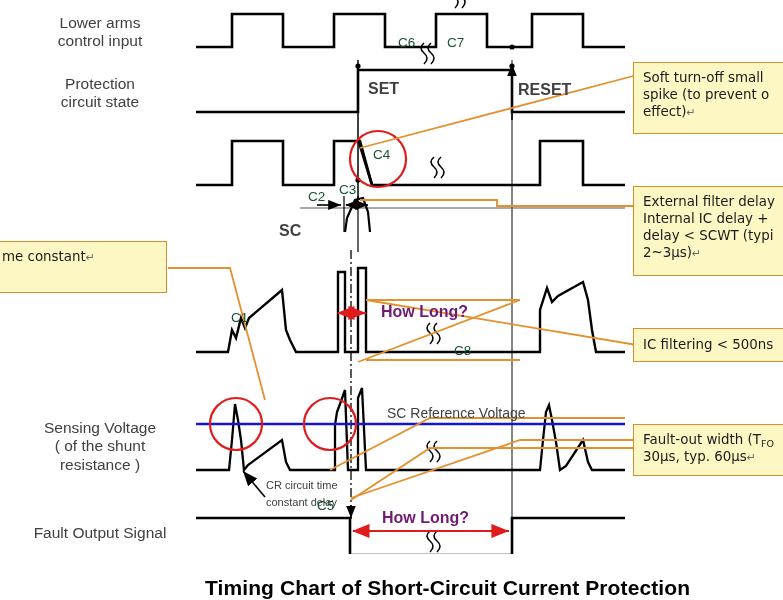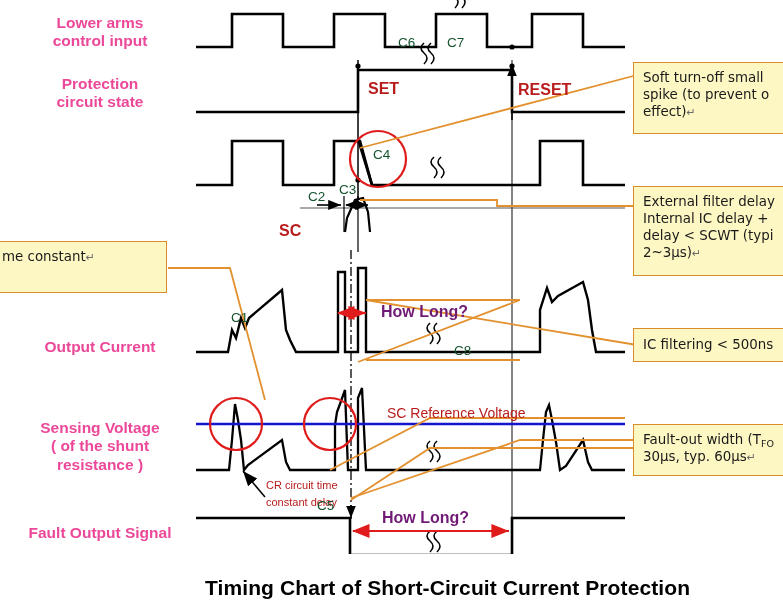--- a/index.html
+++ b/index.html
@@ -1,33 +1,33 @@
 <!DOCTYPE html>
 <html><head>
 <meta charset="utf-8">
 <style>
   html,body{margin:0;padding:0;background:#ffffff;}
   body{width:783px;height:600px;position:relative;overflow:hidden;
        font-family:"Liberation Sans",sans-serif;}
   #stage{position:absolute;left:0;top:0;width:783px;height:600px;}
   svg#sheet{position:absolute;left:0;top:0;width:783px;height:600px;}
 
-  .rowlabel{position:absolute;font-weight:bold;color:#ec4899;
+  .rowlabel{position:absolute;font-weight:normal;color:#404040;
             text-align:center;line-height:1.18;font-size:15.5px;}
 
   .note{position:absolute;background:#fdf7c3;border:1.6px solid #d98d2b;
         color:#1a1a1a;font-size:13.4px;line-height:1.28;
         padding:6px 7px 6px 9px;box-sizing:border-box;
         font-family:"DejaVu Sans",sans-serif;}
   .note sub{font-size:9.5px;vertical-align:baseline;position:relative;top:3px;}
   .pilcrow{color:#6a6a6a;font-size:11px;}
 
   .caption{position:absolute;font-weight:bold;font-size:21px;color:#000;
            letter-spacing:.1px;}
-  .wftext{position:absolute;font-size:14px;color:#b91c1c;
+  .wftext{position:absolute;font-size:14px;color:#404040;
           font-family:"Liberation Sans",sans-serif;}
   .wftext.bold{font-weight:bold;font-size:16px;}
   .wftext.red{color:#701a75;font-weight:bold;font-size:16px;}
   .wftext.small{font-size:11px;}
   .ctag{position:absolute;font-size:13.5px;color:#14532d;}
   .botband{position:absolute;left:0;bottom:0;width:783px;height:46px;
            background:#ffffff;}
 </style>
 </head>
 <body>
@@ -154,23 +154,20 @@
   <div class="rowlabel" style="left:10px;top:14px;width:180px;">
     <div>Lower arms</div>
     <div>control input</div>
   </div>
 
   <div class="rowlabel" style="left:10px;top:75px;width:180px;">
     <div>Protection</div>
     <div>circuit state</div>
   </div>
 
-  <div class="rowlabel" style="left:10px;top:338px;width:180px;">
-    <div>Output Current</div>
-  </div>
 
   <div class="rowlabel" style="left:10px;top:419px;width:180px;">
     <div>Sensing Voltage</div>
     <div>( of the shunt</div>
     <div>resistance )</div>
   </div>
 
   <div class="rowlabel" style="left:5px;top:524px;width:190px;">
     <div>Fault Output Signal</div>
   </div>

